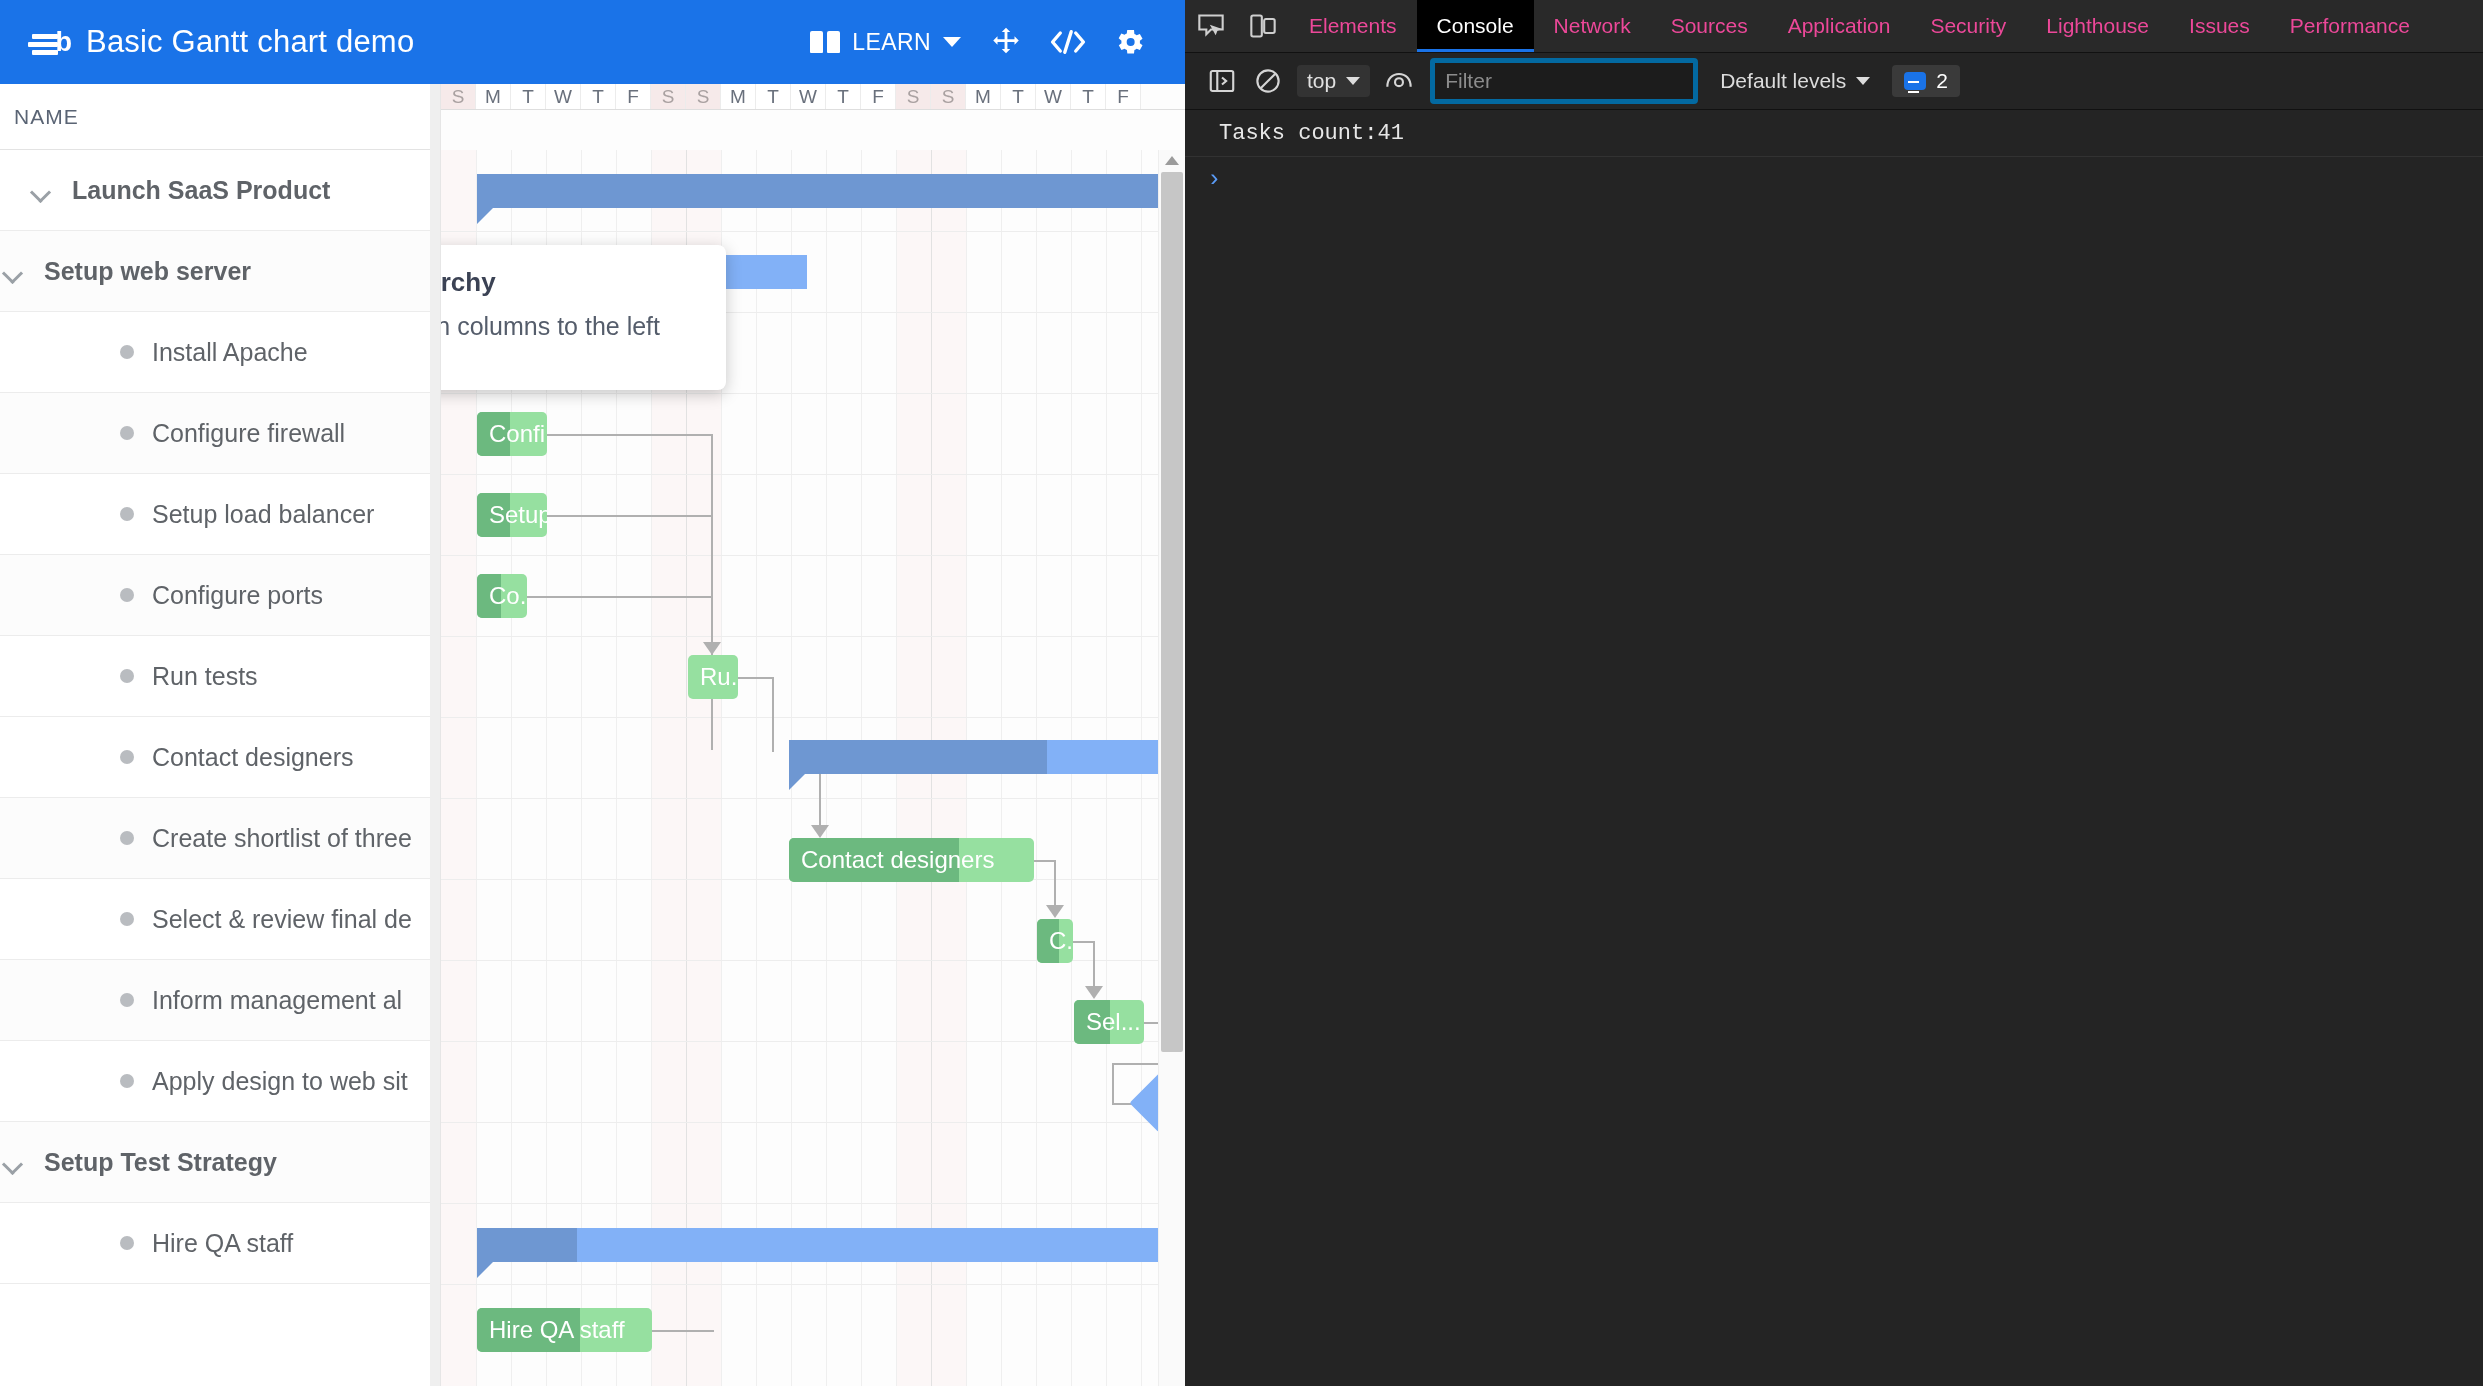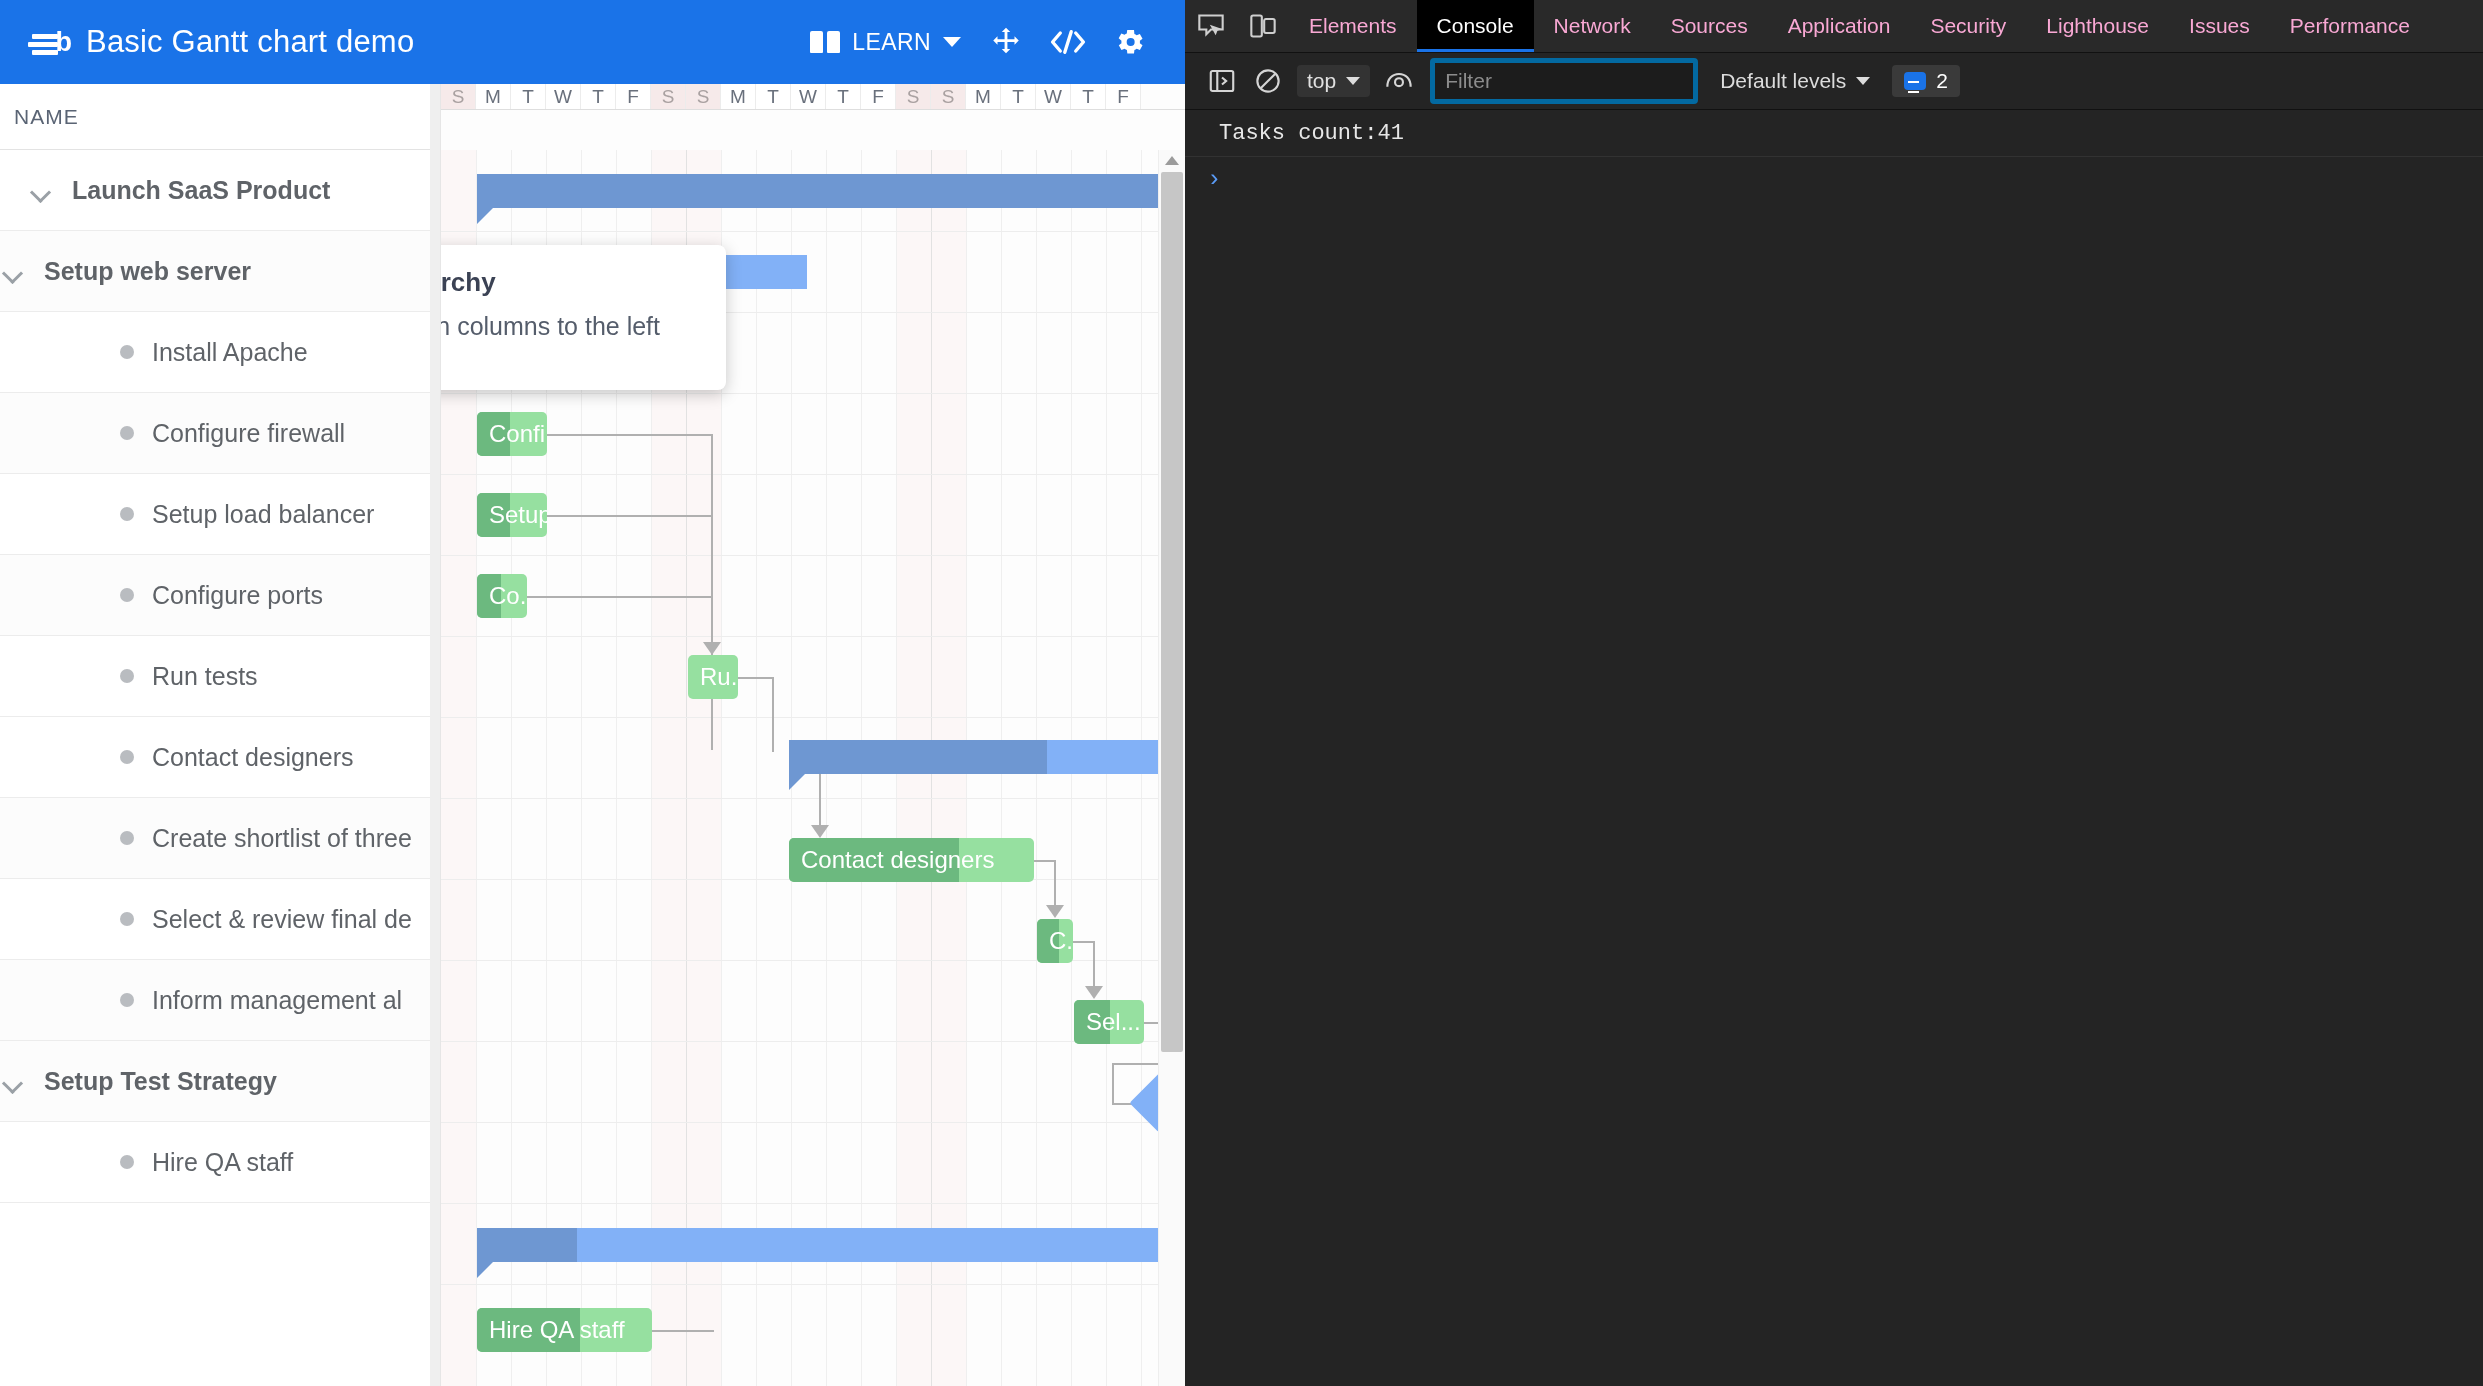--- a/index.html
+++ b/index.html
@@ -95,21 +95,21 @@
   
   .vsb{position:absolute;right:0;top:0;width:26px;bottom:0;background:#fafafa;border-left:1px solid #eee;}
   .vsb .up{position:absolute;left:6px;top:6px;width:0;height:0;border-left:7px solid transparent;border-right:7px solid transparent;border-bottom:9px solid #9b9b9b;}
   .vsb .thumb{position:absolute;left:2px;top:22px;width:22px;height:880px;background:#c6c6c6;border-radius:2px;}
 
   
   .devtools{position:absolute;left:1185px;top:0;width:1298px;height:1386px;background:#242424;color:#cfcfcf;
             font-family:"Liberation Sans",sans-serif;overflow:hidden;}
   .dt-tabs{height:52px;display:flex;align-items:stretch;background:#292929;border-bottom:1px solid #111;}
   .dt-ico{width:52px;display:flex;align-items:center;justify-content:center;cursor:pointer;}
-  .dt-tab{display:flex;align-items:center;padding:0 20px;font-size:21px;color:#f9a8d4;cursor:pointer;position:relative;white-space:nowrap;}
+  .dt-tab{display:flex;align-items:center;padding:0 20px;font-size:21px;color:#ec4899;cursor:pointer;position:relative;white-space:nowrap;}
   .dt-tab.active{background:#000;color:#fff;}
   .dt-tab.active:after{content:"";position:absolute;left:0;right:0;bottom:0;height:3px;background:#1a73e8;}
 
   .dt-toolbar{height:56px;display:flex;align-items:center;gap:0;background:#242424;border-bottom:1px solid #111;padding-left:14px;}
   .tb-ico{width:46px;height:46px;display:flex;align-items:center;justify-content:center;cursor:pointer;}
   .ctx-sel{display:flex;align-items:center;background:#333;border-radius:4px;padding:4px 10px;margin:0 6px;cursor:pointer;}
   .ctx-sel .lbl{font-size:21px;color:#e0e0e0;}
   .ctx-sel .cd{width:0;height:0;border-left:7px solid transparent;border-right:7px solid transparent;border-top:8px solid #ddd;margin-left:10px;}
   .filter-box{flex:0 0 auto;width:238px;height:36px;background:#1c1c1c;border:5px solid #0369a1;border-radius:4px;
               display:flex;align-items:center;padding:0 10px;margin-left:8px;}
@@ -230,20 +230,24 @@
           <div class="row lvl2">
             <span class="bullet"></span>
             <span class="row-label">Select &amp; review final de</span>
           </div>
 
           <div class="row lvl2 alt">
             <span class="bullet"></span>
             <span class="row-label">Inform management al</span>
           </div>
 
+          <div class="row lvl2">
+            <span class="bullet"></span>
+            <span class="row-label">Apply design to web sit</span>
+          </div>
 
           <div class="row lvl1 alt">
             <span class="twisty"></span>
             <span class="row-label summary">Setup Test Strategy</span>
           </div>
 
           <div class="row lvl2">
             <span class="bullet"></span>
             <span class="row-label">Hire QA staff</span>
           </div>

